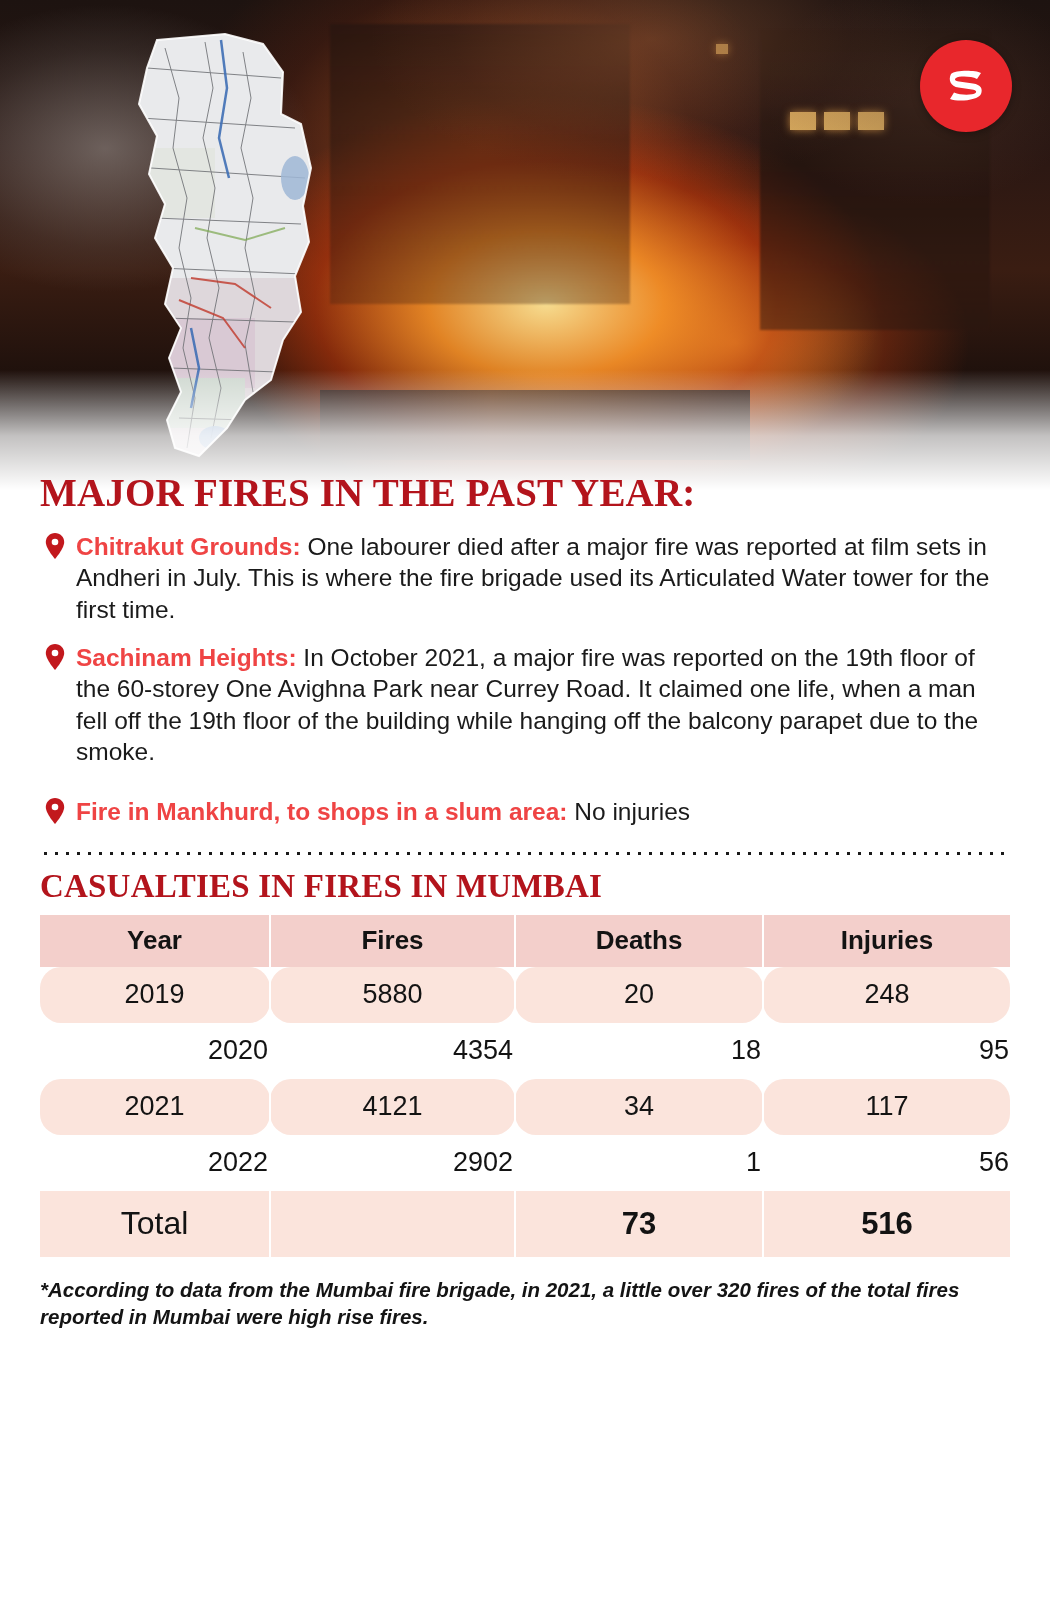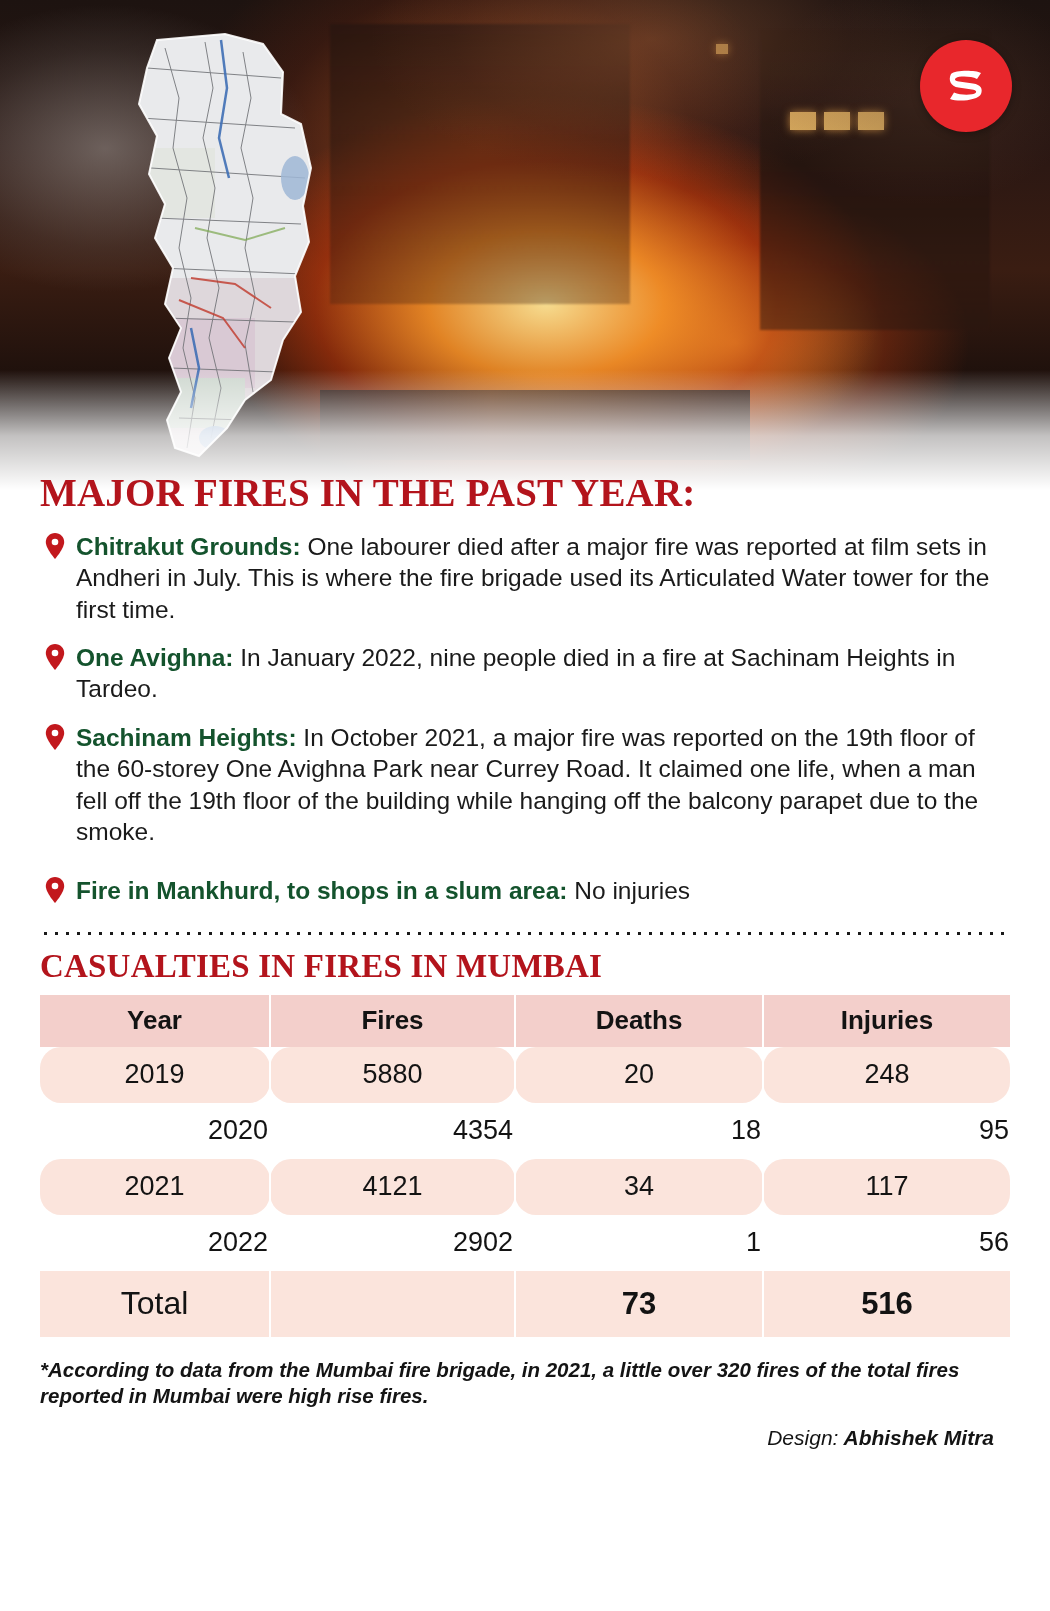--- a/index.html
+++ b/index.html
@@ -129,21 +129,21 @@
     color: #1a1a1a;
   }
   .bullet:last-child { margin-bottom: 0; }
   .pin {
     position: absolute;
     left: 3px; top: 2px;
     width: 20px; height: 26px;
   }
   .pin svg { display: block; }
   .bullet b {
-    color: #14532d;
+    color: #ef4444;
     font-weight: bold;
   }
 
   .dotted-sep {
     margin: 24px 40px 10px 40px;
     height: 5px;
     background-image: radial-gradient(circle, #1a1a1a 1.6px, rgba(0,0,0,0) 1.8px);
     background-size: 11px 5px;
     background-repeat: repeat-x;
   }
@@ -302,29 +302,20 @@
         <span class="pin">
           <svg width="20" height="26" viewBox="0 0 20 26" aria-hidden="true">
             <path d="M10 0 C4.8 0 0.8 4 0.8 9 C0.8 15.5 10 26 10 26 C10 26 19.2 15.5 19.2 9 C19.2 4 15.2 0 10 0 Z" fill="#c2181d"></path>
             <circle cx="10" cy="9" r="3.3" fill="#ffffff"></circle>
           </svg>
         </span>
         <b>Chitrakut Grounds:</b><span> One labourer died after a major fire was reported at film sets in Andheri in July. This is where the fire brigade used its Articulated Water tower for the first time.</span>
       </div>
 
 
-      <div class="bullet">
-        <span class="pin">
-          <svg width="20" height="26" viewBox="0 0 20 26" aria-hidden="true">
-            <path d="M10 0 C4.8 0 0.8 4 0.8 9 C0.8 15.5 10 26 10 26 C10 26 19.2 15.5 19.2 9 C19.2 4 15.2 0 10 0 Z" fill="#c2181d"></path>
-            <circle cx="10" cy="9" r="3.3" fill="#ffffff"></circle>
-          </svg>
-        </span>
-        <b>One Avighna:</b><span> In January 2022, nine people died in a fire at Sachinam Heights in Tardeo.</span>
-      </div>
 
       <div class="bullet">
         <span class="pin">
           <svg width="20" height="26" viewBox="0 0 20 26" aria-hidden="true">
             <path d="M10 0 C4.8 0 0.8 4 0.8 9 C0.8 15.5 10 26 10 26 C10 26 19.2 15.5 19.2 9 C19.2 4 15.2 0 10 0 Z" fill="#c2181d"></path>
             <circle cx="10" cy="9" r="3.3" fill="#ffffff"></circle>
           </svg>
         </span>
         <b>Sachinam Heights:</b><span> In October 2021, a major fire was reported on the 19th floor of the 60-storey One Avighna Park near Currey Road. It claimed one life, when a man fell off the 19th floor of the building while hanging off the balcony parapet due to the smoke.</span>
       </div>
@@ -389,18 +380,15 @@
           <td>Total</td>
           <td></td>
           <td class="strong">73</td>
           <td class="strong">516</td>
         </tr>
       </tbody>
     </table>
 
     <p class="footnote">*According to data from the Mumbai fire brigade, in 2021, a little over 320 fires of the total fires reported in Mumbai were high rise fires.</p>
 
-    <p class="design-credit">
-      <span class="label">Design:</span><span class="name"> Abhishek Mitra</span>
-    </p>
 
   </div>
 </div>
 
 </body></html>

